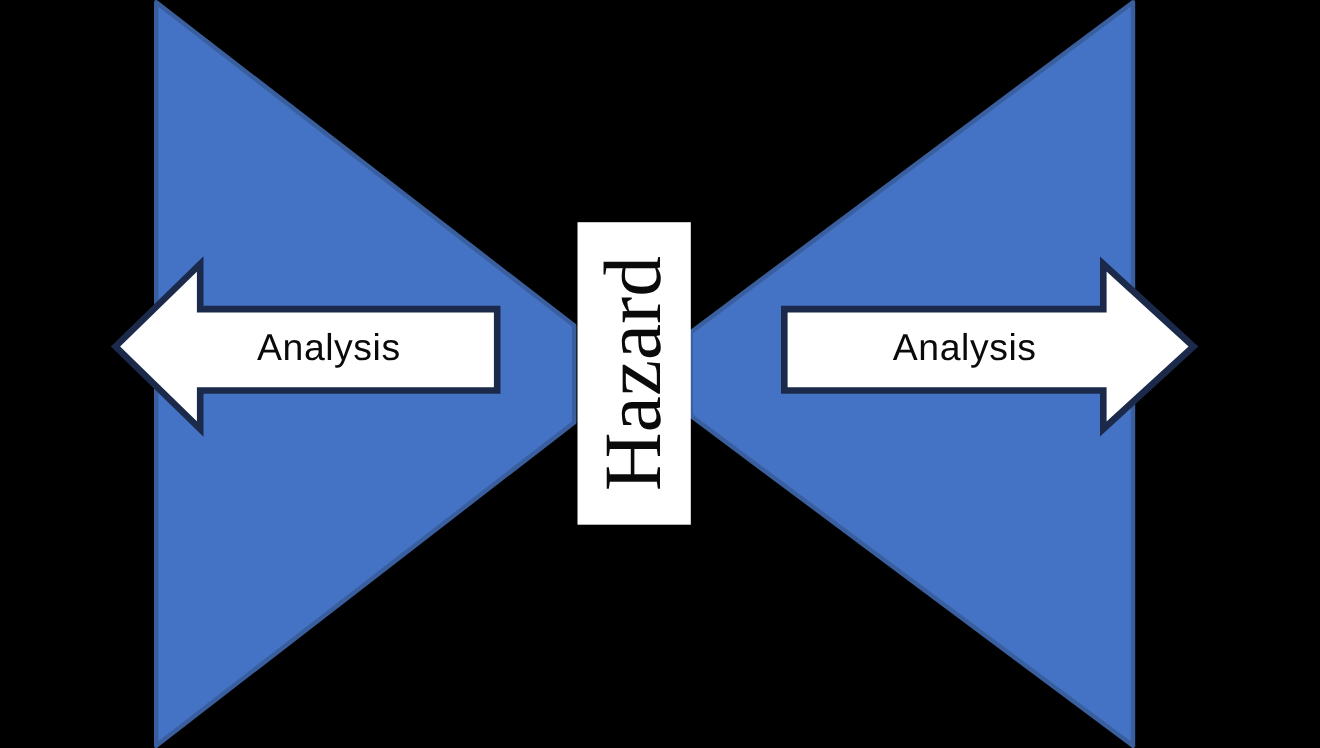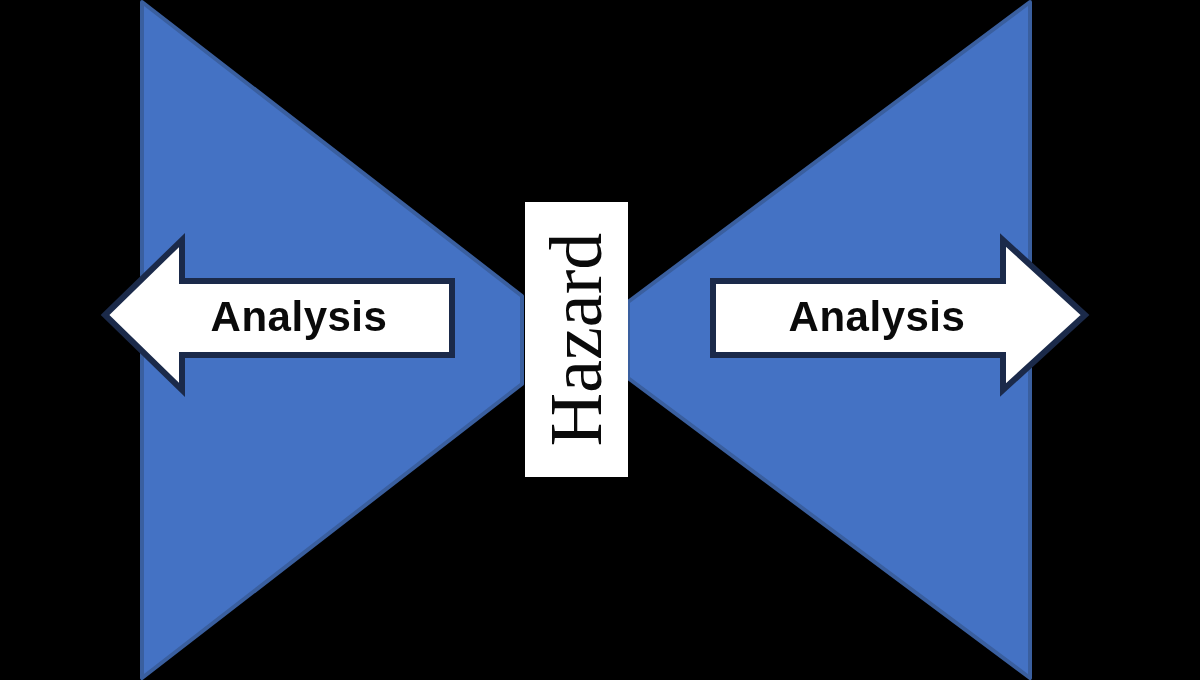--- a/index.html
+++ b/index.html
@@ -22,22 +22,22 @@
     top: 0;
   }
   .label {
     position: absolute;
     color: #0a0a0a;
     white-space: nowrap;
     user-select: none;
   }
   .analysis-label {
     font-family: "Liberation Sans", sans-serif;
-    font-size: 42px;
-    font-weight: 700;
+    font-size: 34px;
+    font-weight: 400;
     letter-spacing: 0.5px;
     transform: translate(-50%, -50%);
   }
   .analysis-left { left: 299px; top: 317px; }
   .analysis-right { left: 877px; top: 317px; }
   .hazard-box {
     position: absolute;
     left: 525px;
     top: 202px;
     width: 103px;

